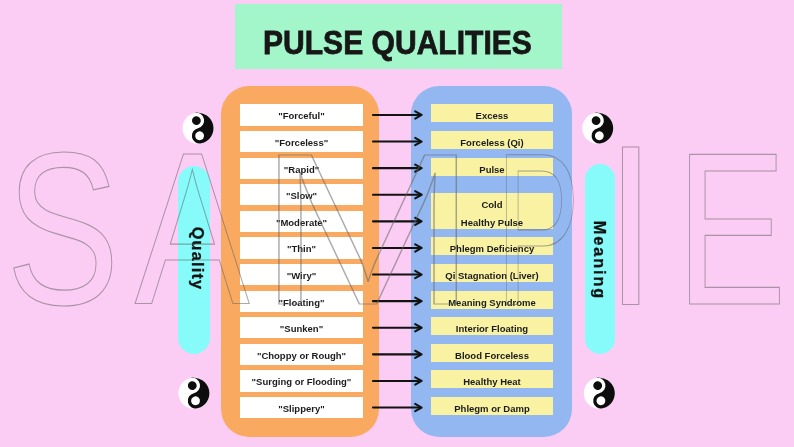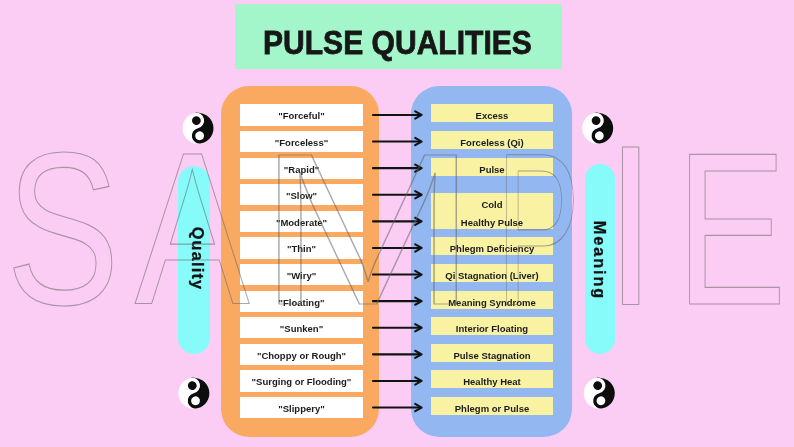--- a/index.html
+++ b/index.html
@@ -94,27 +94,27 @@
   <div class="abs ybox" style="top:263.9px">
     <div class="rowtext">Qi Stagnation (Liver)</div>
   </div>
   <div class="abs ybox" style="top:290.5px">
     <div class="rowtext">Meaning Syndrome</div>
   </div>
   <div class="abs ybox" style="top:317.1px">
     <div class="rowtext">Interior Floating</div>
   </div>
   <div class="abs ybox" style="top:343.7px">
-    <div class="rowtext">Pulse Stagnation</div>
+    <div class="rowtext">Blood Forceless</div>
   </div>
   <div class="abs ybox" style="top:370.3px">
     <div class="rowtext">Healthy Heat</div>
   </div>
   <div class="abs ybox" style="top:396.9px">
-    <div class="rowtext">Phlegm or Pulse</div>
+    <div class="rowtext">Phlegm or Damp</div>
   </div>
 
   <svg class="abs" style="left:0;top:0" width="794" height="447" viewBox="0 0 794 447">
     <defs>
       <g id="yy" transform="rotate(-12)">
         <circle cx="0" cy="0" r="15.5" fill="#ffffff"></circle>
         <path d="M0 -15.5 A15.5 15.5 0 0 1 0 15.5 A7.75 7.75 0 0 1 0 0 A7.75 7.75 0 0 0 0 -15.5 Z" fill="#0d0d0d"></path>
         <circle cx="0" cy="-7.75" r="4.4" fill="#0d0d0d"></circle>
         <circle cx="0" cy="7.75" r="4.4" fill="#ffffff"></circle>
       </g>

